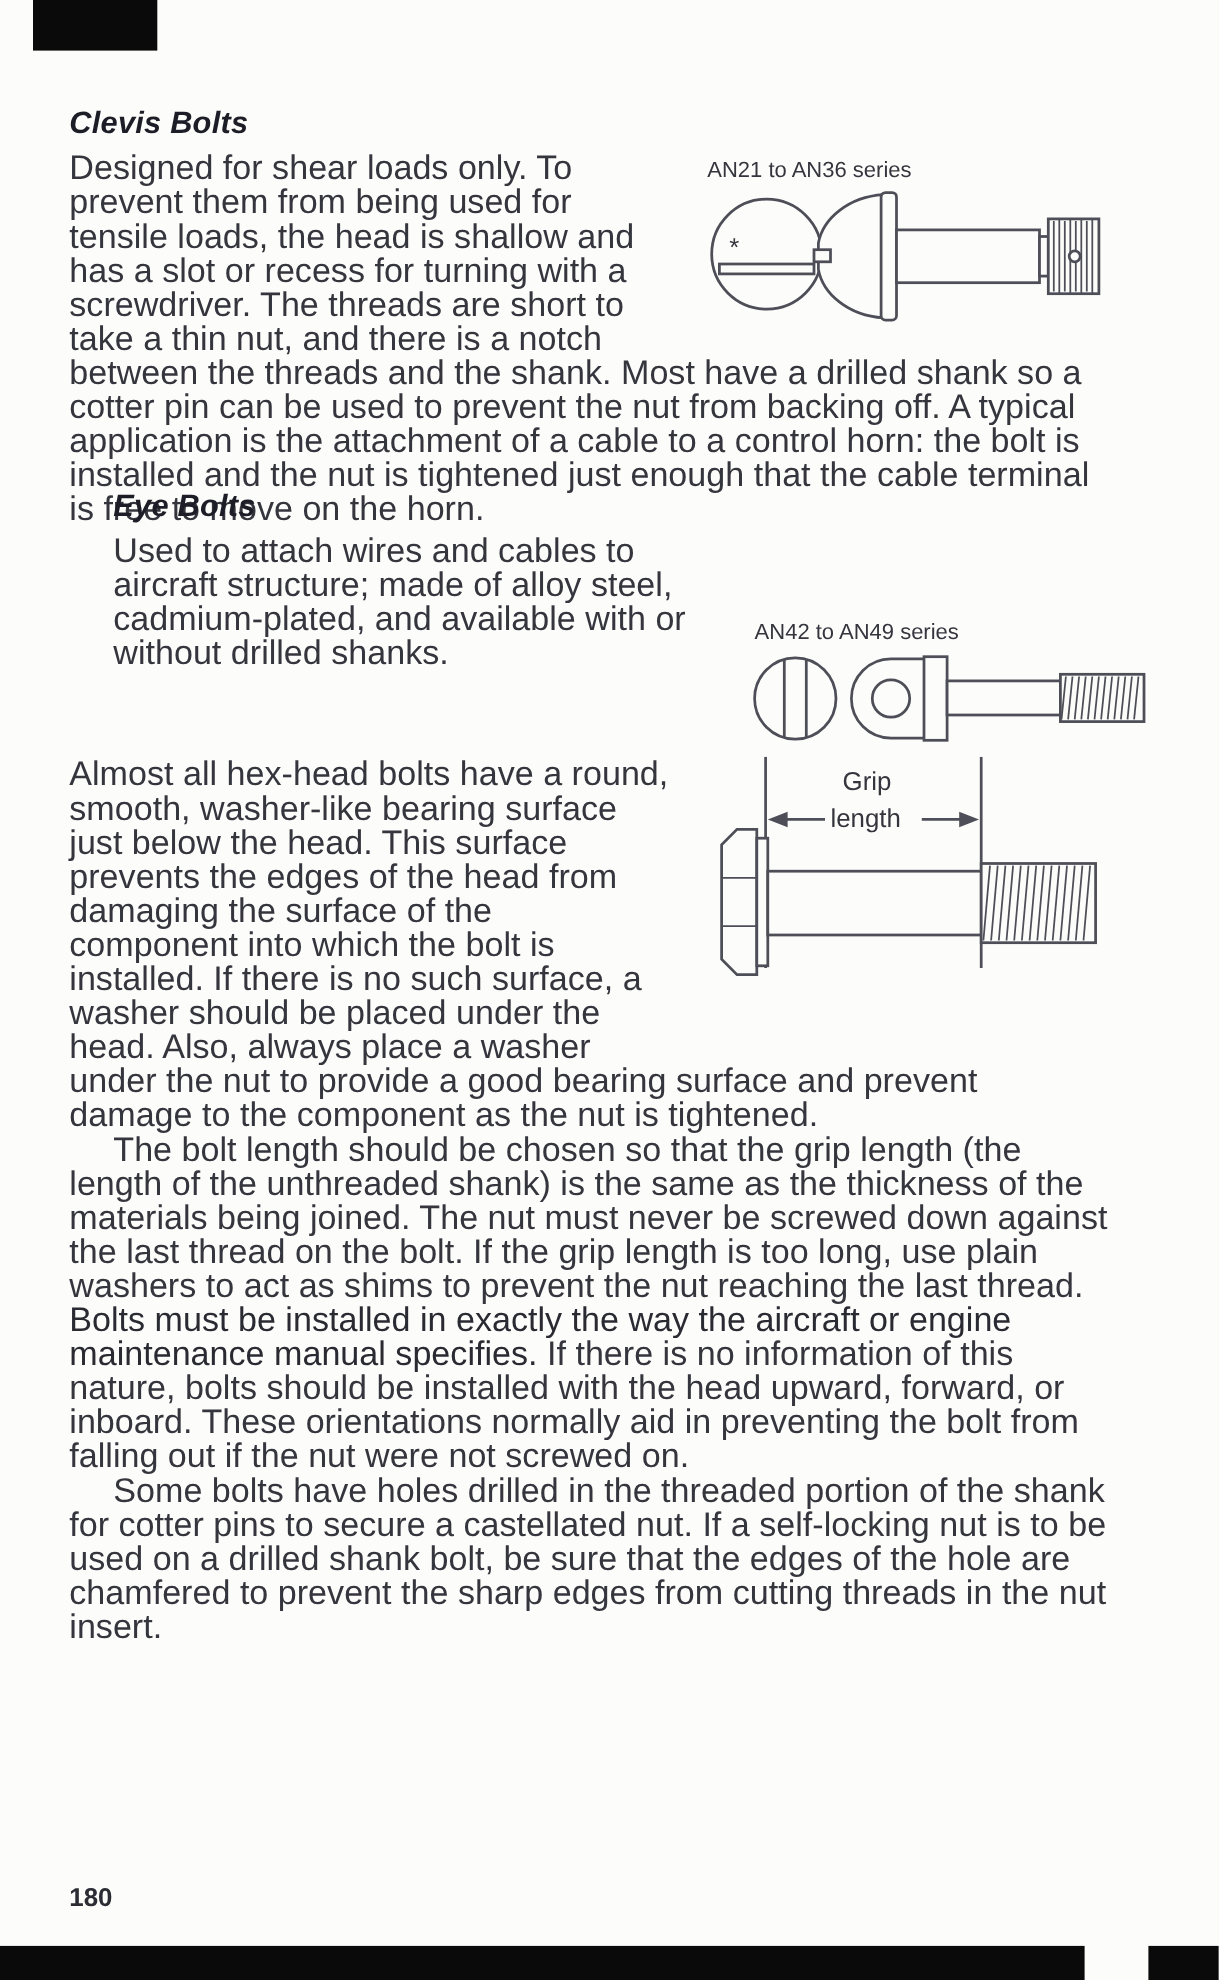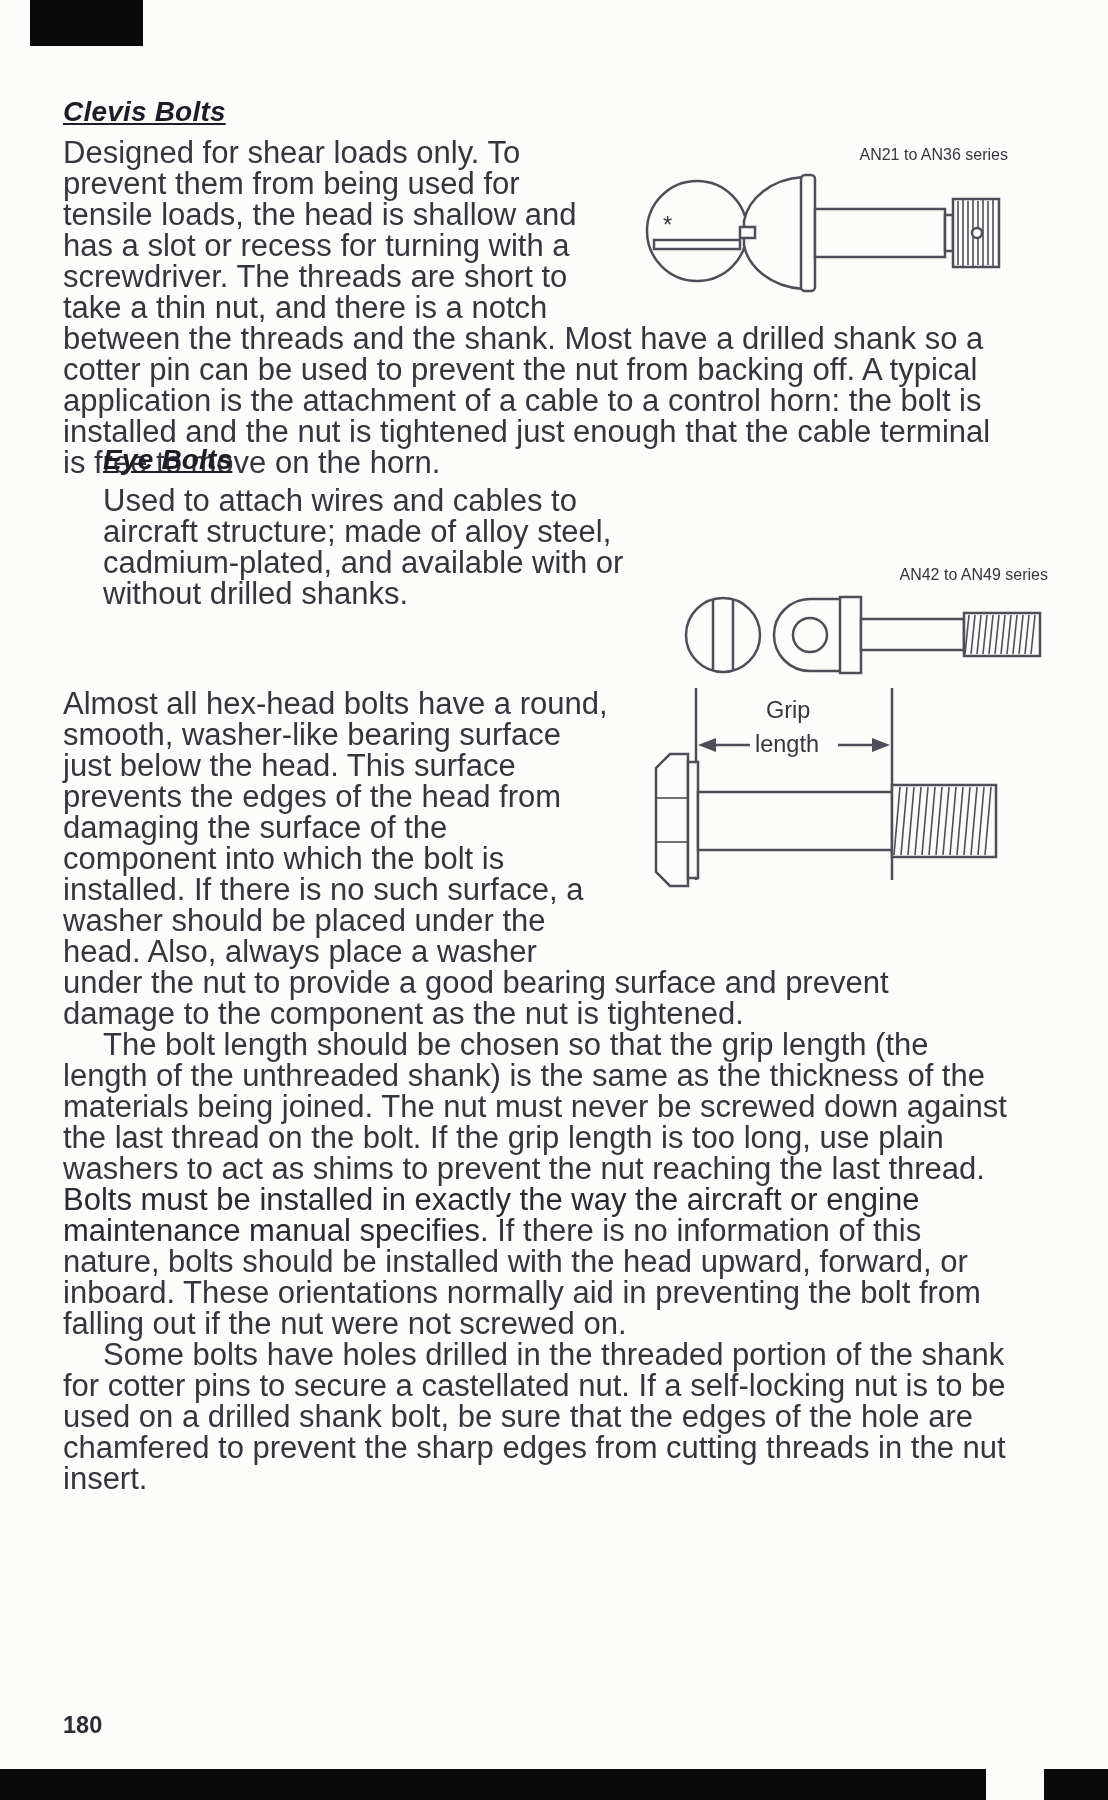--- a/index.html
+++ b/index.html
@@ -23,21 +23,21 @@
   .sec-eye{top:444px;margin-left:40px;}
   .sec-install{top:688px;}
 
   h2{
     margin:0 0 9px 0;
     font-size:28px;
     font-weight:bold;
     color:#1d1d27;
     letter-spacing:.2px;
   }
-  .h-italic{font-style:italic;text-decoration:underline;}
+  .h-italic{font-style:italic;}
 
   .flow{width:945px;}
   .flow::after{content:"";display:block;clear:both;}
 
   p.body{
     margin:0;
     font-size:31px;
     line-height:31px;
     color:#35353e;
   }
@@ -47,24 +47,23 @@
   figure.fig{
     float:right;
     margin:0;
     position:relative;
   }
   .fig1{width:415px;height:164px;}
   .fig2{width:415px;height:204px;padding-top:0;}
   .fig3{width:400px;height:260px;}
 
   .fig-label{
-    font-size:16px;
+    font-size:20px;
     color:#35353e;
     line-height:28px;
-    text-align:right;
   }
   .fig1 .fig-label{margin:4px 0 2px 50px;}
   .fig2 .fig-label{margin:76px 0 2px 53px;}
 
   svg{display:block;}
   .ln{stroke:#4e4e58;stroke-width:2.5;fill:none;}
   .lnf{stroke:#4e4e58;stroke-width:2.5;fill:#fcfcfa;}
   .thin{stroke:#4e4e58;stroke-width:1.6;fill:none;}
   .fig-text{font-family:"Liberation Sans",sans-serif;font-size:23.5px;fill:#35353e;}
   .dim-arrow{fill:#4e4e58;stroke:none;}

